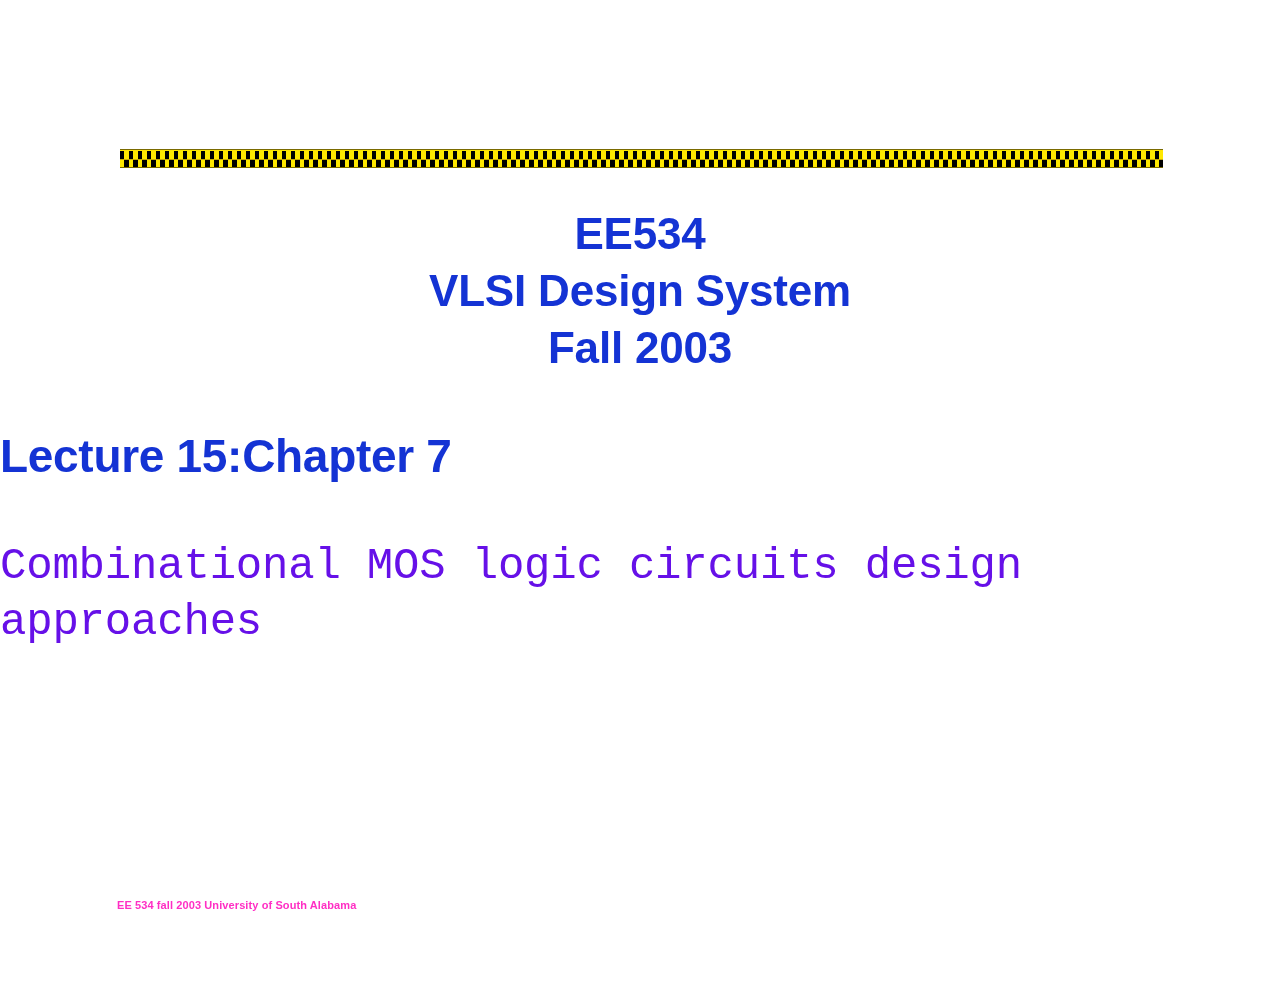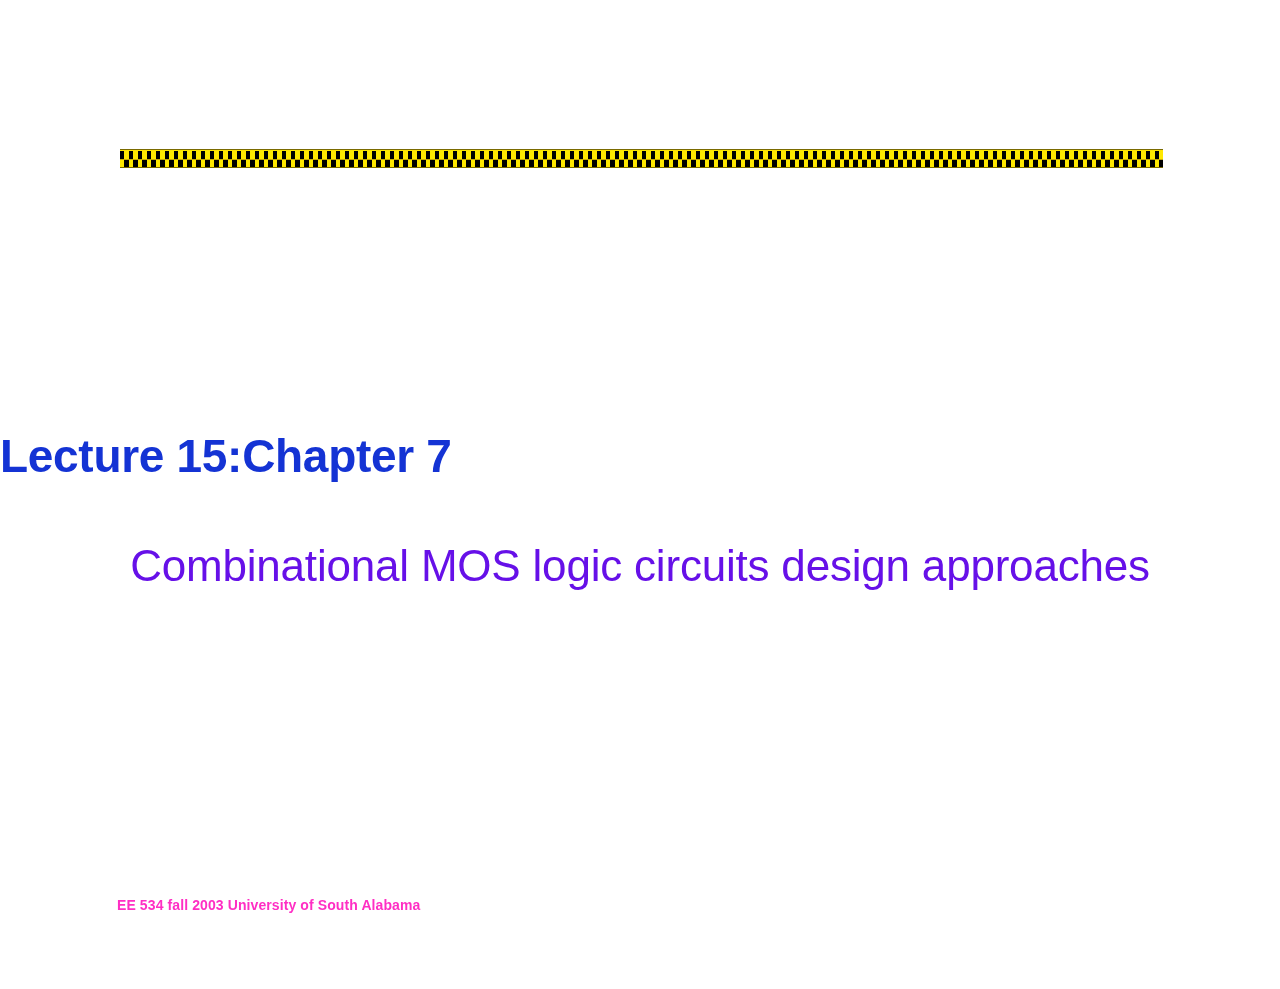--- a/index.html
+++ b/index.html
@@ -96,51 +96,56 @@
     font-size: 46px;
     line-height: 56px;
     letter-spacing: -0.3px;
   }
 
   .subtitle-line {
     position: absolute;
     left: 0;
     right: 0;
     top: 538px;
-    text-align: center;
     color: #6610e8;
     font-weight: normal;
     font-size: 44px;
     line-height: 56px;
     letter-spacing: -0.2px;
+    font-family: Liberation Mono, monospace;
   }
 
   .footer {
     position: absolute;
     left: 117px;
     top: 897px;
     color: #ff2ec4;
     font-weight: bold;
-    font-size: 14px;
+    font-size: 11px;
     line-height: 16px;
     letter-spacing: 0.1px;
     white-space: nowrap;
   }
 </style>
 </head>
 <body>
 
 <div class="slide">
 
   <div class="ribbon">
     <div class="ribbon-row top"></div>
     <div class="ribbon-mid"></div>
     <div class="ribbon-row bottom"></div>
   </div>
 
+  <div class="title-block">
+    <span class="title-line">EE534</span>
+    <span class="title-line">VLSI Design System</span>
+    <span class="title-line">Fall 2003</span>
+  </div>
 
   <div class="lecture-line">Lecture 15:Chapter 7</div>
 
   <div class="subtitle-line">Combinational MOS logic circuits design approaches</div>
 
   <div class="footer">EE 534 fall 2003 University of South Alabama</div>
 
 </div>
 
 </body></html>

